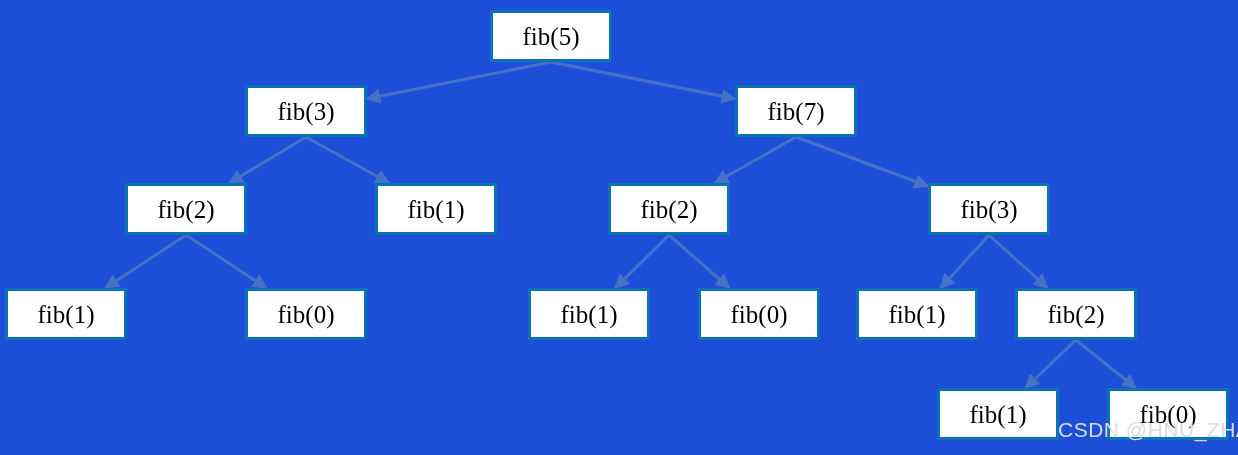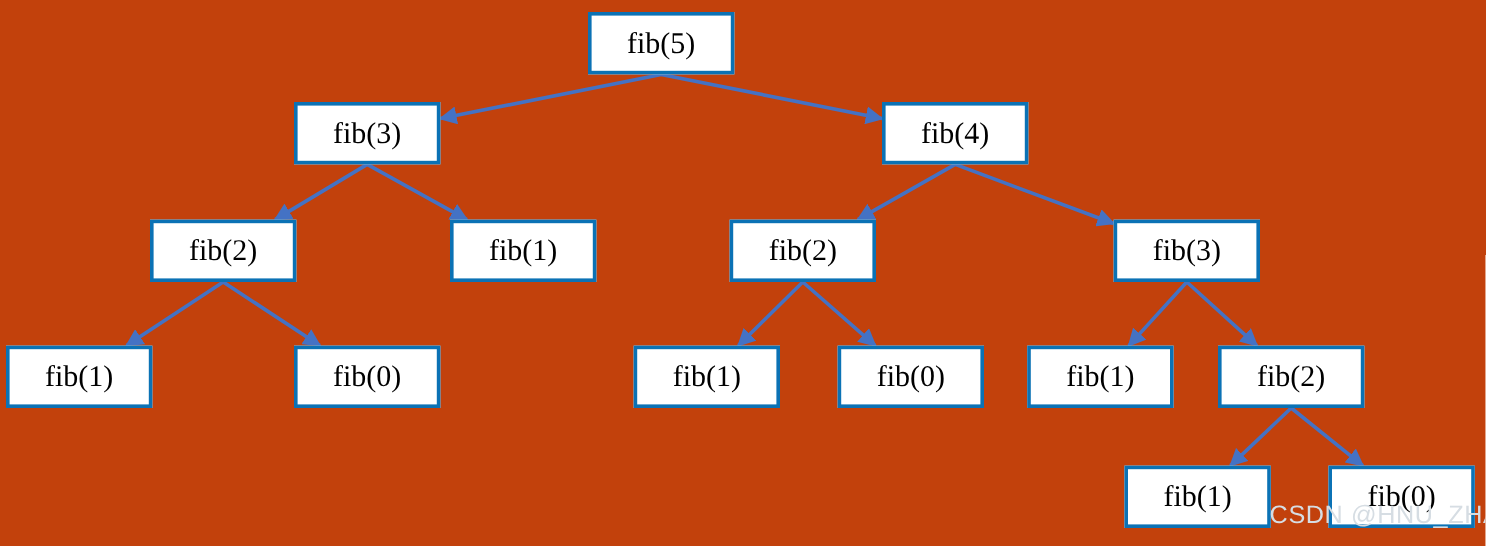--- a/index.html
+++ b/index.html
@@ -4,21 +4,21 @@
 <style>
   html, body {
     margin: 0;
     padding: 0;
     background: #ffffff;
   }
   #canvas {
     position: relative;
     width: 1238px;
     height: 455px;
-    background: #c2410c;
+    background: #1d4ed8;
     overflow: hidden;
     font-family: "Liberation Serif", "DejaVu Serif", serif;
   }
   #edge-layer {
     position: absolute;
     left: 0;
     top: 0;
     width: 1238px;
     height: 455px;
     pointer-events: none;
@@ -79,21 +79,21 @@
     </svg>
 
   <div id="node-layer">
       <div class="node" style="left: 490px; top: 10px; width: 122px; height: 52px; border-color: rgb(11, 114, 181); background: rgb(255, 255, 255);">
         <span class="node-label" style="color: rgb(0, 0, 0);">fib(5)</span>
       </div>
       <div class="node" style="left: 245px; top: 85px; width: 122px; height: 52px; border-color: rgb(11, 114, 181); background: rgb(255, 255, 255);">
         <span class="node-label" style="color: rgb(0, 0, 0);">fib(3)</span>
       </div>
       <div class="node" style="left: 735px; top: 85px; width: 122px; height: 52px; border-color: rgb(11, 114, 181); background: rgb(255, 255, 255);">
-        <span class="node-label" style="color: rgb(0, 0, 0);">fib(4)</span>
+        <span class="node-label" style="color: rgb(0, 0, 0);">fib(7)</span>
       </div>
       <div class="node" style="left: 125px; top: 183px; width: 122px; height: 52px; border-color: rgb(11, 114, 181); background: rgb(255, 255, 255);">
         <span class="node-label" style="color: rgb(0, 0, 0);">fib(2)</span>
       </div>
       <div class="node" style="left: 375px; top: 183px; width: 122px; height: 52px; border-color: rgb(11, 114, 181); background: rgb(255, 255, 255);">
         <span class="node-label" style="color: rgb(0, 0, 0);">fib(1)</span>
       </div>
       <div class="node" style="left: 608px; top: 183px; width: 122px; height: 52px; border-color: rgb(11, 114, 181); background: rgb(255, 255, 255);">
         <span class="node-label" style="color: rgb(0, 0, 0);">fib(2)</span>
       </div>

